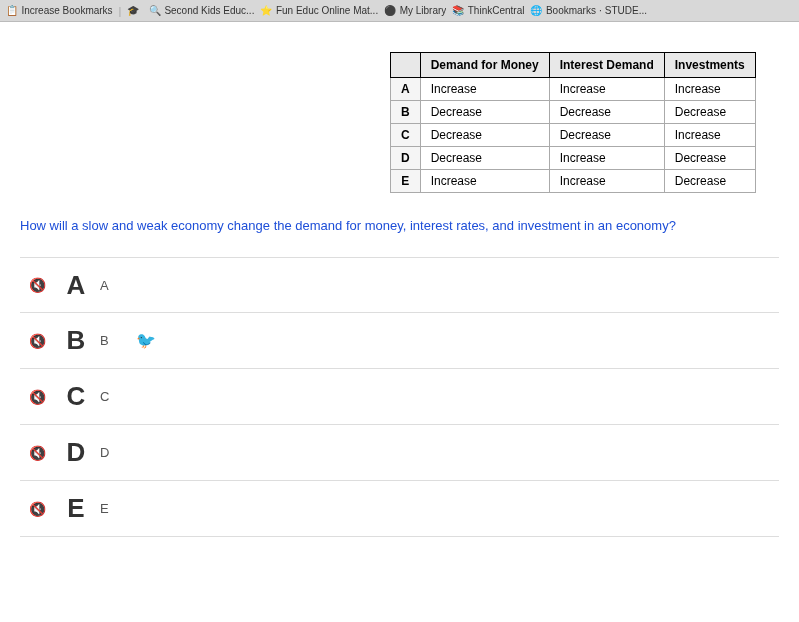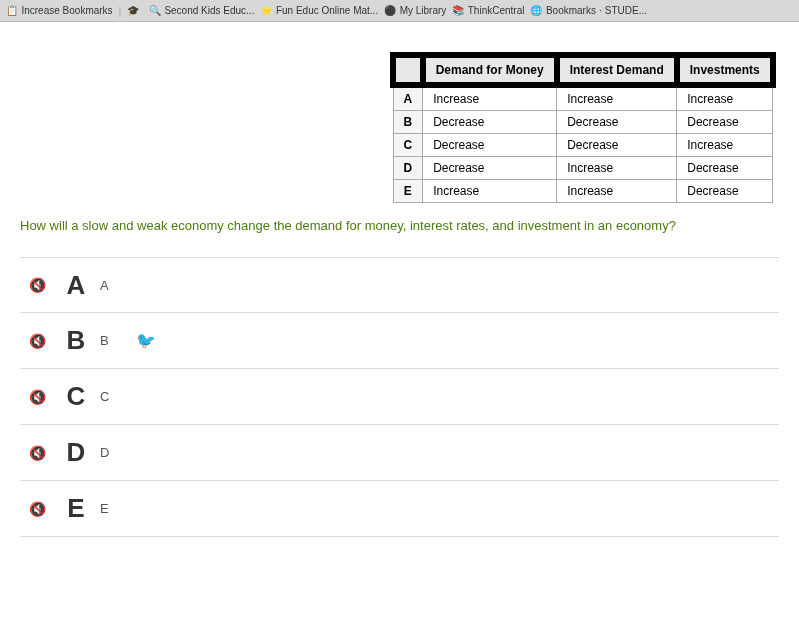--- a/index.html
+++ b/index.html
@@ -52,21 +52,21 @@
       right: 20px;
     }
 
     table.answer-table {
       border-collapse: collapse;
       font-size: 13px;
       background: white;
     }
     table.answer-table th {
       background: #e8e8e8;
-      border: 6px solid #000000;
+      border: 1px solid #000000;
       padding: 5px 10px;
       text-align: left;
       font-weight: bold;
       font-size: 12px;
     }
     table.answer-table td {
       border: 1px solid #aaa;
       padding: 4px 10px;
       font-size: 12px;
       white-space: nowrap;
@@ -77,21 +77,21 @@
       background: #f5f5f5;
     }
 
     
     .question-text {
       position: absolute;
       top: 195px;
       left: 20px;
       right: 20px;
       font-size: 13px;
-      color: #4d7c0f;
+      color: #1d4ed8;
       line-height: 1.4;
     }
 
     
     .options-area {
       position: absolute;
       top: 235px;
       left: 20px;
       right: 20px;
     }

